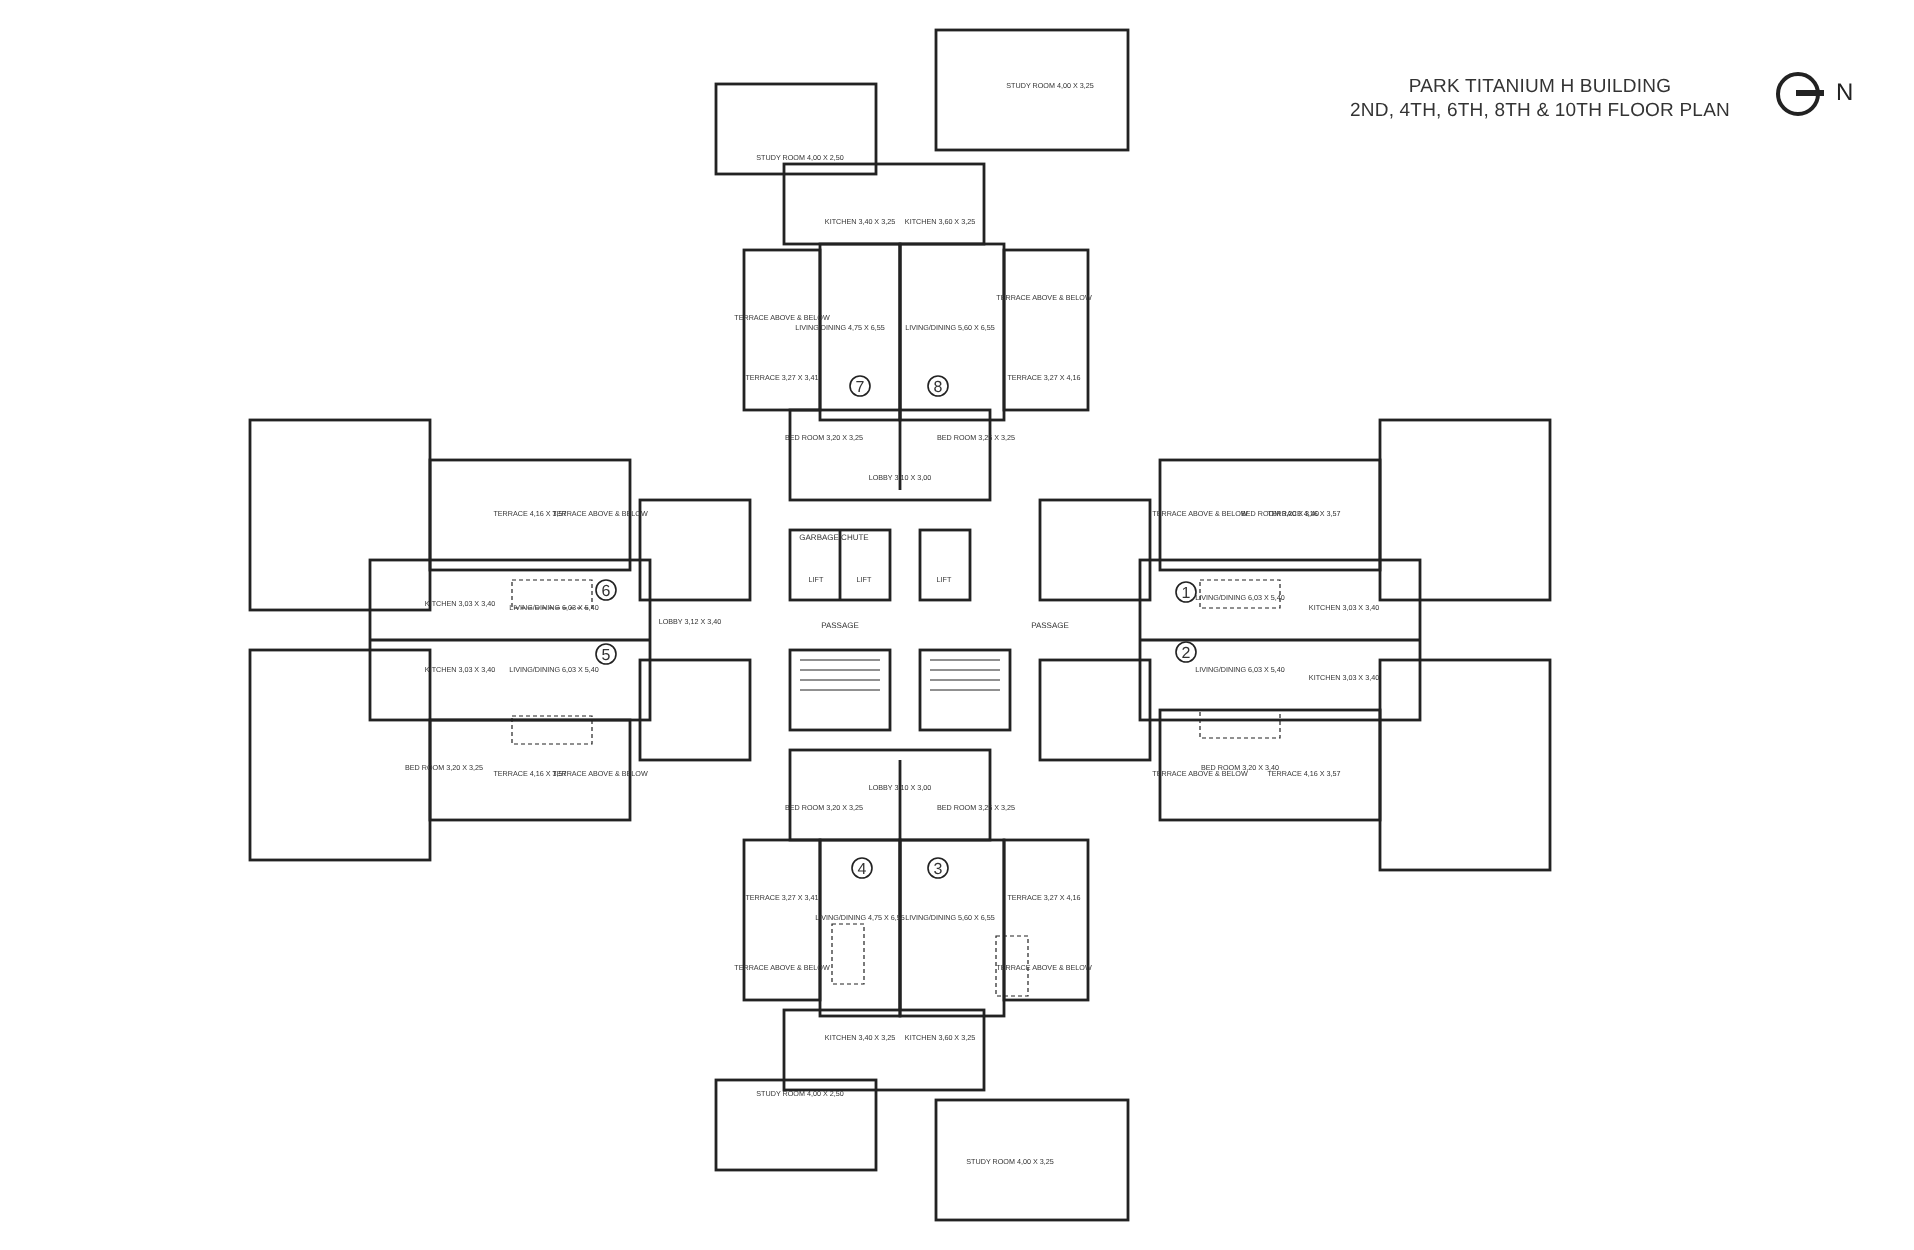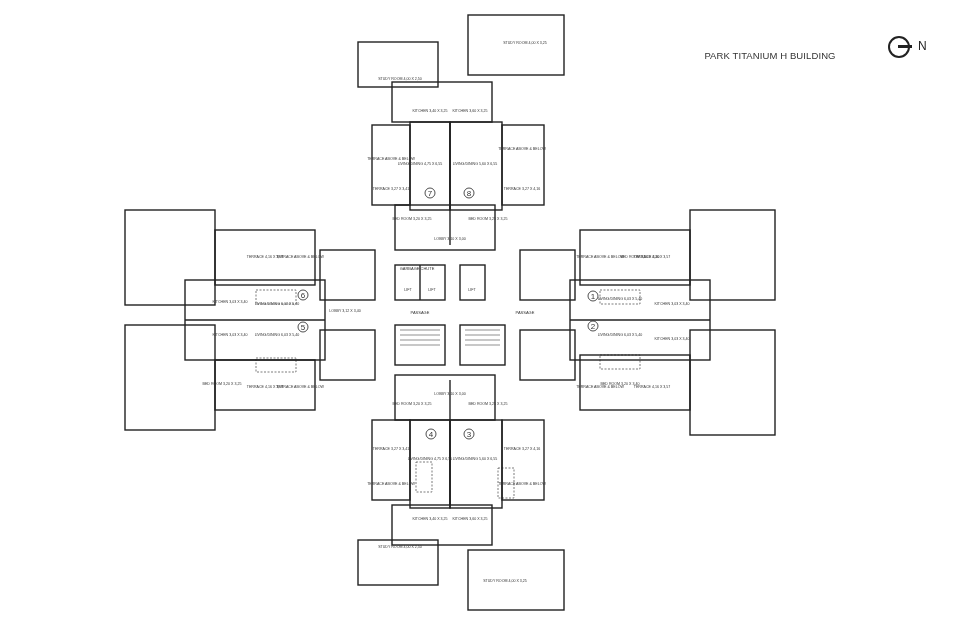--- a/index.html
+++ b/index.html
@@ -1,31 +1,32 @@
 <!DOCTYPE html>
 <html><head>
 <meta charset="utf-8">
 <style>
   html,body{margin:0;padding:0;background:#fff;}
   body{width:957px;height:625px;position:relative;overflow:hidden;font-family:"Liberation Sans",sans-serif;color:#222;}
-  .title{position:absolute;left:660px;top:38px;width:220px;text-align:center;font-size:9.5px;line-height:12px;color:#333;letter-spacing:0.1px;margin-top:12px;}
+  .title{position:absolute;left:660px;top:38px;width:220px;text-align:center;font-size:9.5px;line-height:12px;color:#333;letter-spacing:0.1px;}
   .compass{position:absolute;left:888px;top:36px;width:40px;height:22px;}
   .compass .ring{position:absolute;left:0;top:0;width:18px;height:18px;border:2px solid #222;border-radius:50%;}
   .compass .bar{position:absolute;left:10px;top:9px;width:14px;height:3px;background:#222;}
   .compass .n{position:absolute;left:30px;top:3px;font-size:12px;color:#222;}
   svg.plan{position:absolute;left:0;top:0;}
   .lbl{font-family:"Liberation Sans",sans-serif;font-size:3.6px;fill:#333;text-anchor:middle;}
   .num{font-family:"Liberation Sans",sans-serif;font-size:8px;fill:#333;text-anchor:middle;}
   .pl{font-family:"Liberation Sans",sans-serif;font-size:4px;fill:#333;text-anchor:middle;}
 </style>
 </head>
 <body>
 
 <div class="title">
   <div>PARK TITANIUM H BUILDING</div>
+  <div>2ND, 4TH, 6TH, 8TH &amp; 10TH FLOOR PLAN</div>
 </div>
 
 <div class="compass">
   <div class="ring"></div>
   <div class="bar"></div>
   <div class="n">N</div>
 </div>
 
 <svg class="plan" width="957" height="625" viewBox="0 0 957 625">
   <g fill="none" stroke="#222" stroke-width="1.4">

